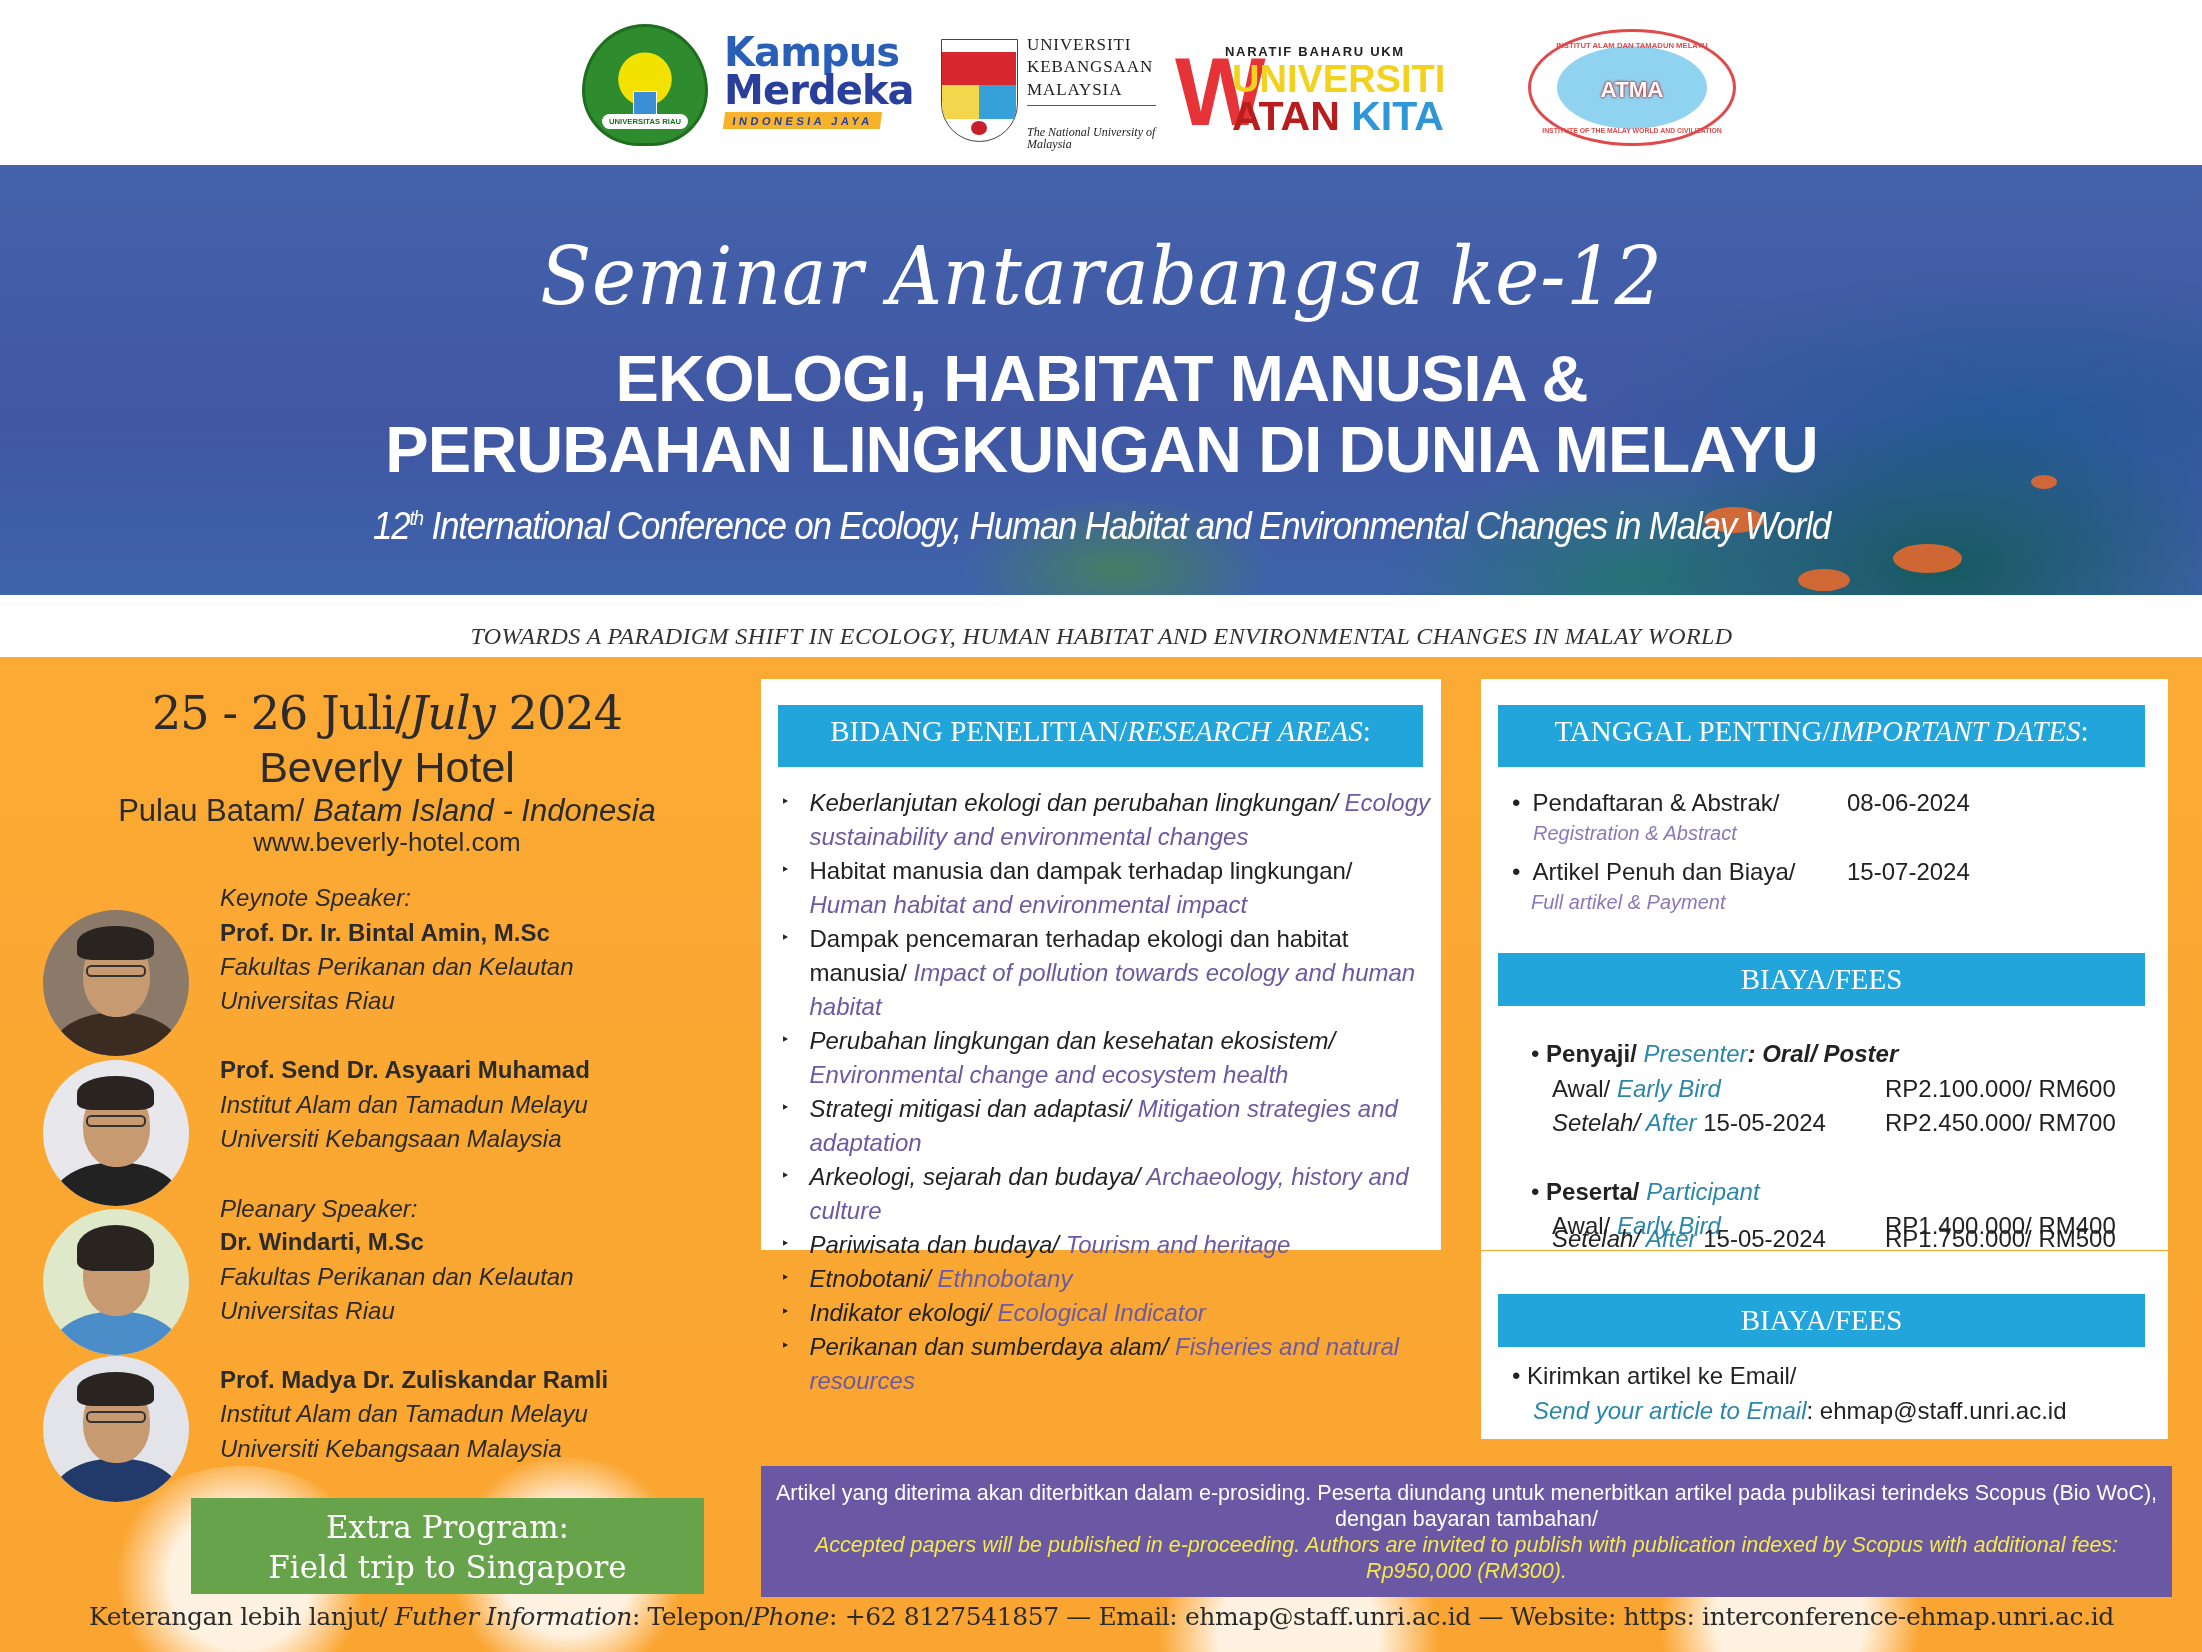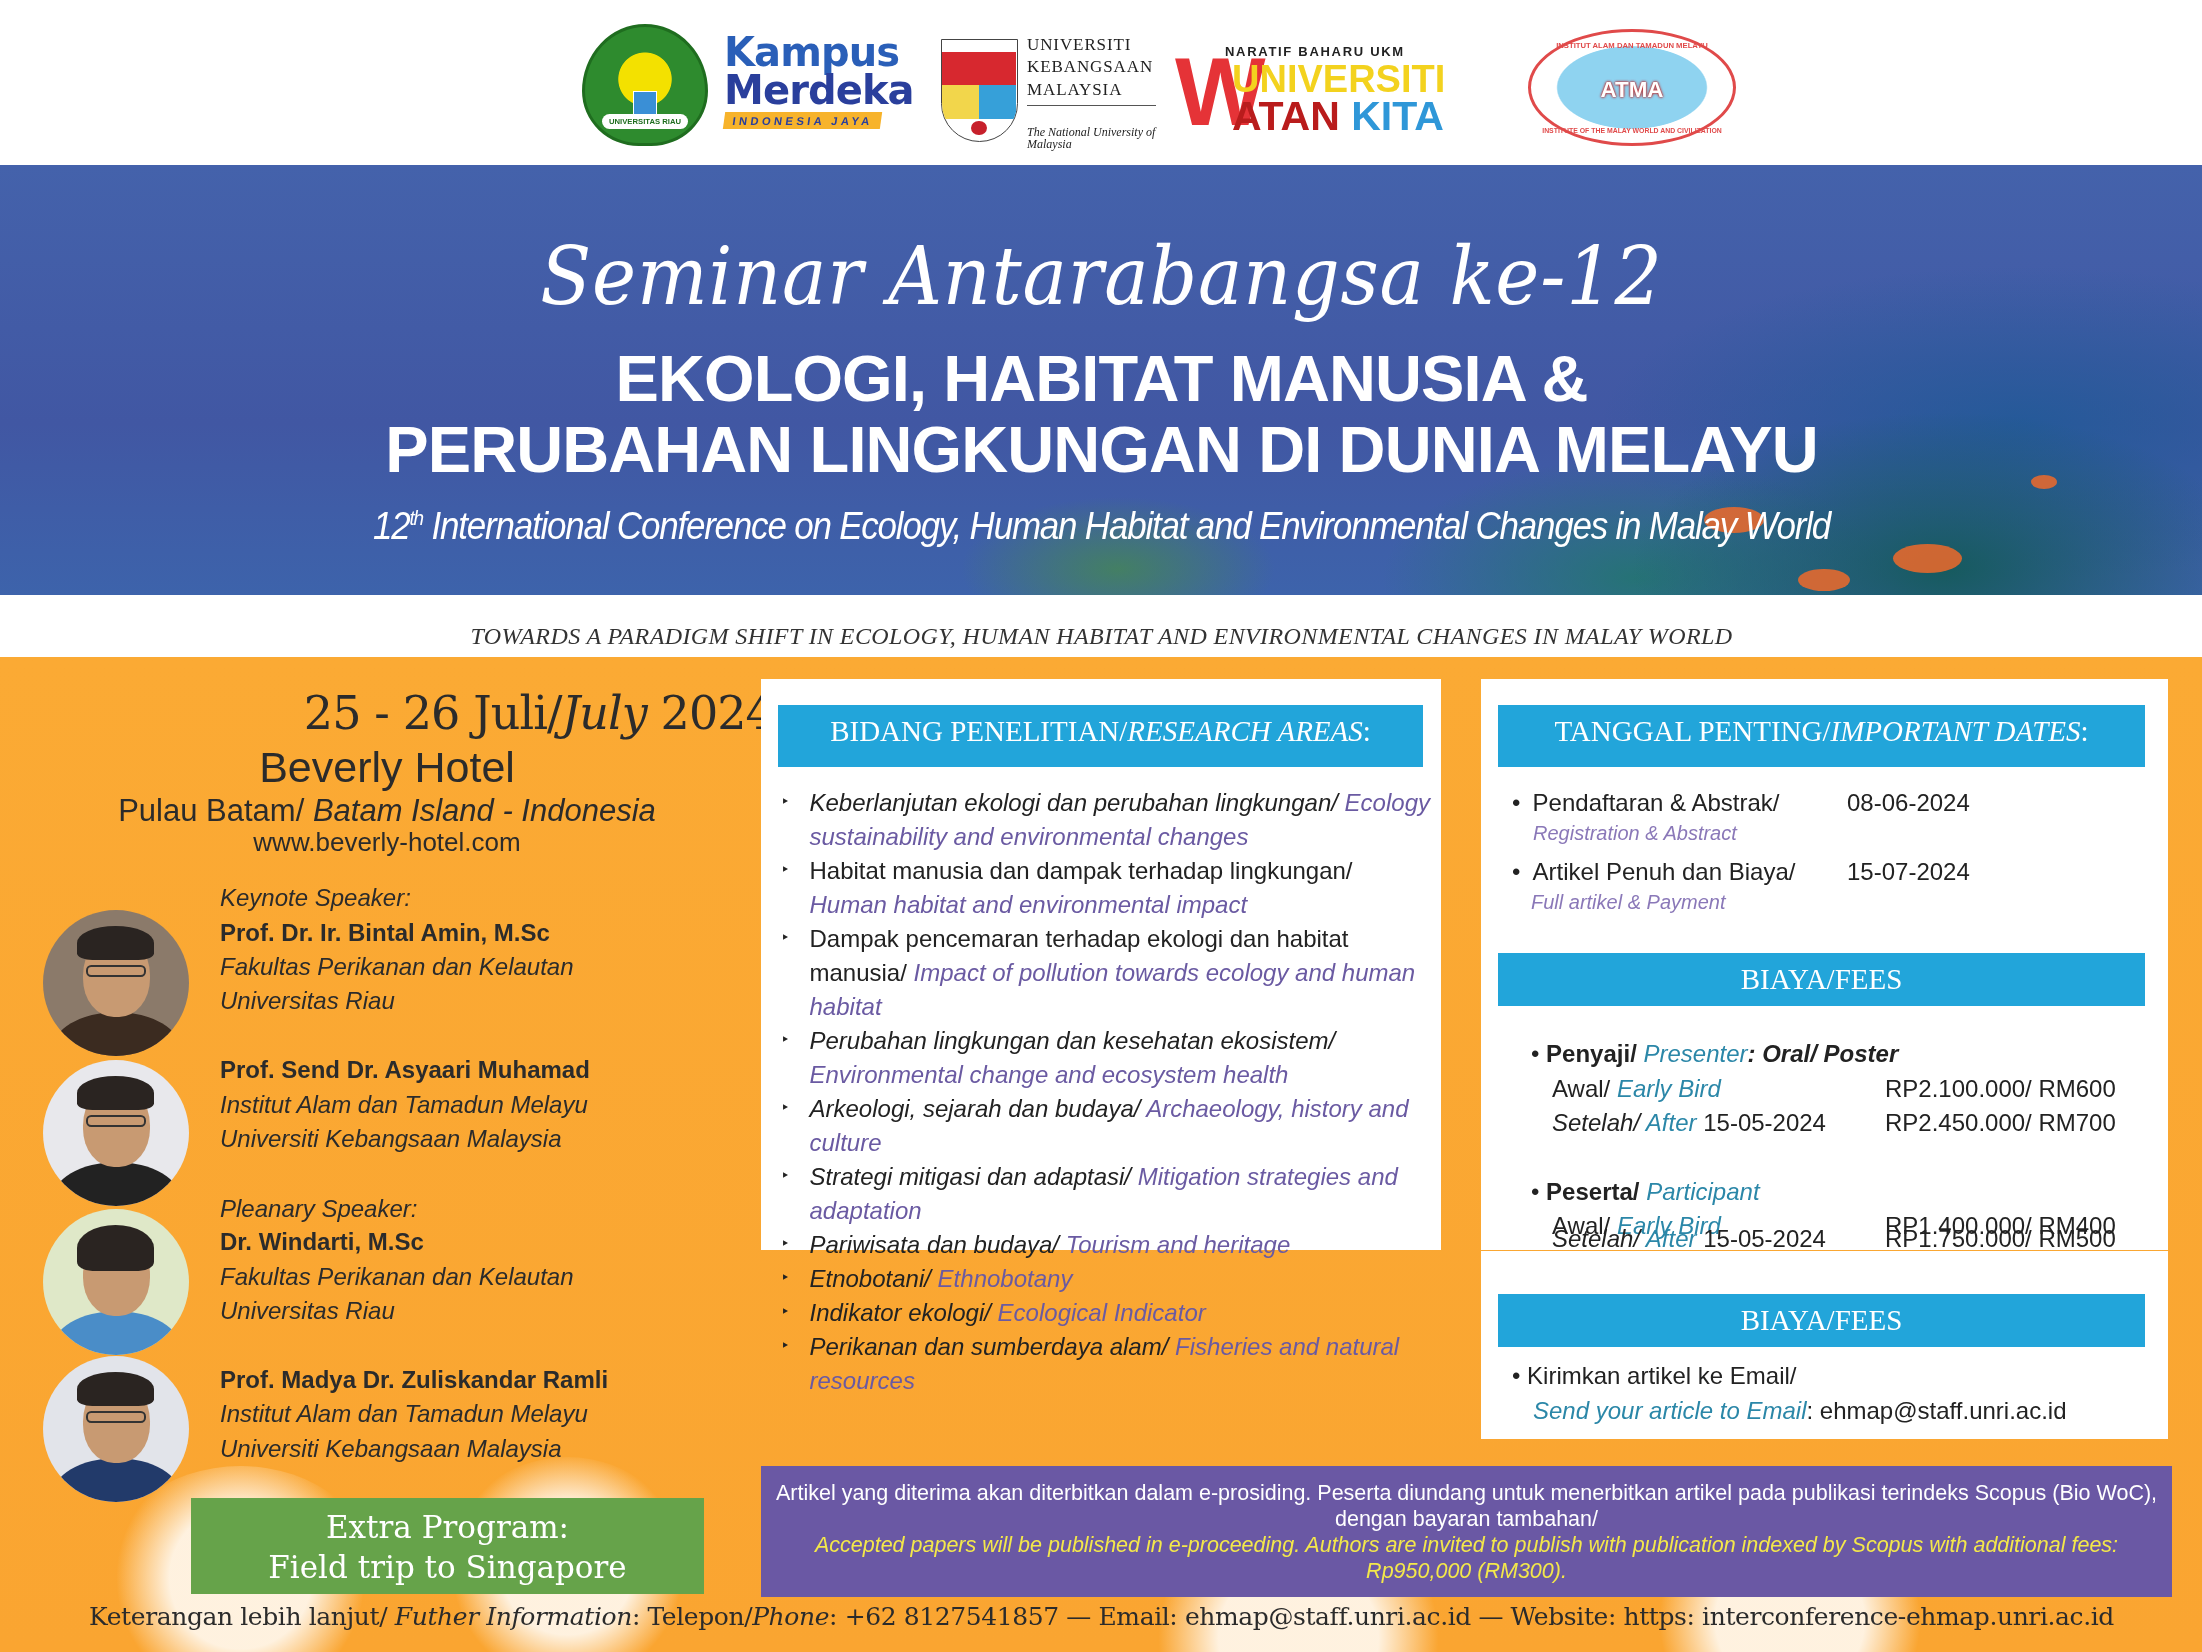--- a/index.html
+++ b/index.html
@@ -62,21 +62,21 @@
   
   .tagline { position:absolute; left:0; top: 595px; width: 2203px; height: 60px; background: #fff; text-align: center;
     font-family: "Liberation Serif", serif; font-style: italic; font-size: 24px; line-height: 83px; color: #333; letter-spacing: 0.4px; }
 
   
   .orange { position:absolute; left:0; top: 657px; width: 2203px; height: 995px; overflow: hidden;
     background: linear-gradient(180deg, #fbaa34 0%, #faa531 100%); }
   .coral { position:absolute; background: radial-gradient(circle, rgba(255,248,238,0.92) 0 40%, rgba(255,248,238,0) 70%); border-radius: 50%; }
 
   
-  .event-date { position:absolute; left: 0; width: 774px; top: 29px; text-align:right; font-family: "DejaVu Serif", serif; font-size: 46px; color: #2b2b2b; letter-spacing: -0.9px; }
+  .event-date { position:absolute; left: 0; width: 774px; top: 29px; text-align:center; font-family: "DejaVu Serif", serif; font-size: 46px; color: #2b2b2b; letter-spacing: -0.9px; }
   .event-date i { font-style: italic; }
   .event-venue { position:absolute; left: 0; width: 774px; top: 86px; text-align:center; font-family: "Liberation Sans", sans-serif; font-size: 43px; color: #2b2b2b; }
   .event-loc { position:absolute; left: 0; width: 774px; top: 136px; text-align:center; font-size: 31px; color: #2b2b2b; }
   .event-loc i { font-style: italic; }
   .event-web { position:absolute; left: 0; width: 774px; top: 170px; text-align:center; font-size: 26px; color: #2b2b2b; }
 
   .speaker-photo { position:absolute; left: 43px; width: 146px; height: 146px; border-radius: 50%; overflow:hidden; }
   .speaker-photo .head { position:absolute; left: 40px; top: 24px; width: 67px; height: 83px; border-radius: 50% 50% 46% 46%; background: #c89a72; }
   .speaker-photo .hair { position:absolute; left: 34px; top: 15.5px; width: 77px; height: 34px; border-radius: 50% 50% 20% 20%; background: #2a2421; }
   .speaker-photo .body { position:absolute; left: 8.6px; top: 102px; width: 129px; height: 77px; border-radius: 50% 50% 0 0; }
@@ -243,22 +243,22 @@
 
   <div class="card card-mid">
     <div class="card-head" style="left:17px;top:26px;width:645px;height:62px;line-height:53px;">
       <span>BIDANG PENELITIAN/</span><i>RESEARCH AREAS</i><span>:</span>
     </div>
     <ul class="ra-list">
       <li class="ra-item"><span class="ra-id it">Keberlanjutan ekologi dan perubahan lingkungan/ </span><span class="ra-en">Ecology sustainability and environmental changes</span></li>
       <li class="ra-item"><span class="ra-id">Habitat manusia dan dampak terhadap lingkungan/ </span><span class="ra-en">Human habitat and environmental impact</span></li>
       <li class="ra-item"><span class="ra-id">Dampak pencemaran terhadap ekologi dan habitat manusia/ </span><span class="ra-en">Impact of pollution towards ecology and human habitat</span></li>
       <li class="ra-item"><span class="ra-id it">Perubahan lingkungan dan kesehatan ekosistem/ </span><span class="ra-en">Environmental change and ecosystem health</span></li>
+      <li class="ra-item"><span class="ra-id it">Strategi mitigasi dan adaptasi/ </span><span class="ra-en">Mitigation strategies and adaptation</span></li>
       <li class="ra-item"><span class="ra-id it">Arkeologi, sejarah dan budaya/ </span><span class="ra-en">Archaeology, history and culture</span></li>
-      <li class="ra-item"><span class="ra-id it">Strategi mitigasi dan adaptasi/ </span><span class="ra-en">Mitigation strategies and adaptation</span></li>
       <li class="ra-item"><span class="ra-id it">Pariwisata dan budaya/ </span><span class="ra-en">Tourism and heritage</span></li>
       <li class="ra-item"><span class="ra-id it">Etnobotani/ </span><span class="ra-en">Ethnobotany</span></li>
       <li class="ra-item"><span class="ra-id it">Indikator ekologi/ </span><span class="ra-en">Ecological Indicator</span></li>
       <li class="ra-item"><span class="ra-id it">Perikanan dan sumberdaya alam/ </span><span class="ra-en">Fisheries and natural resources</span></li>
     </ul>
   </div>
 
   <div class="card card-right">
     <div class="card-head" style="left:17px;top:26px;width:647px;height:62px;line-height:53px;">
       <span>TANGGAL PENTING/</span><i>IMPORTANT DATES</i><span>:</span>

